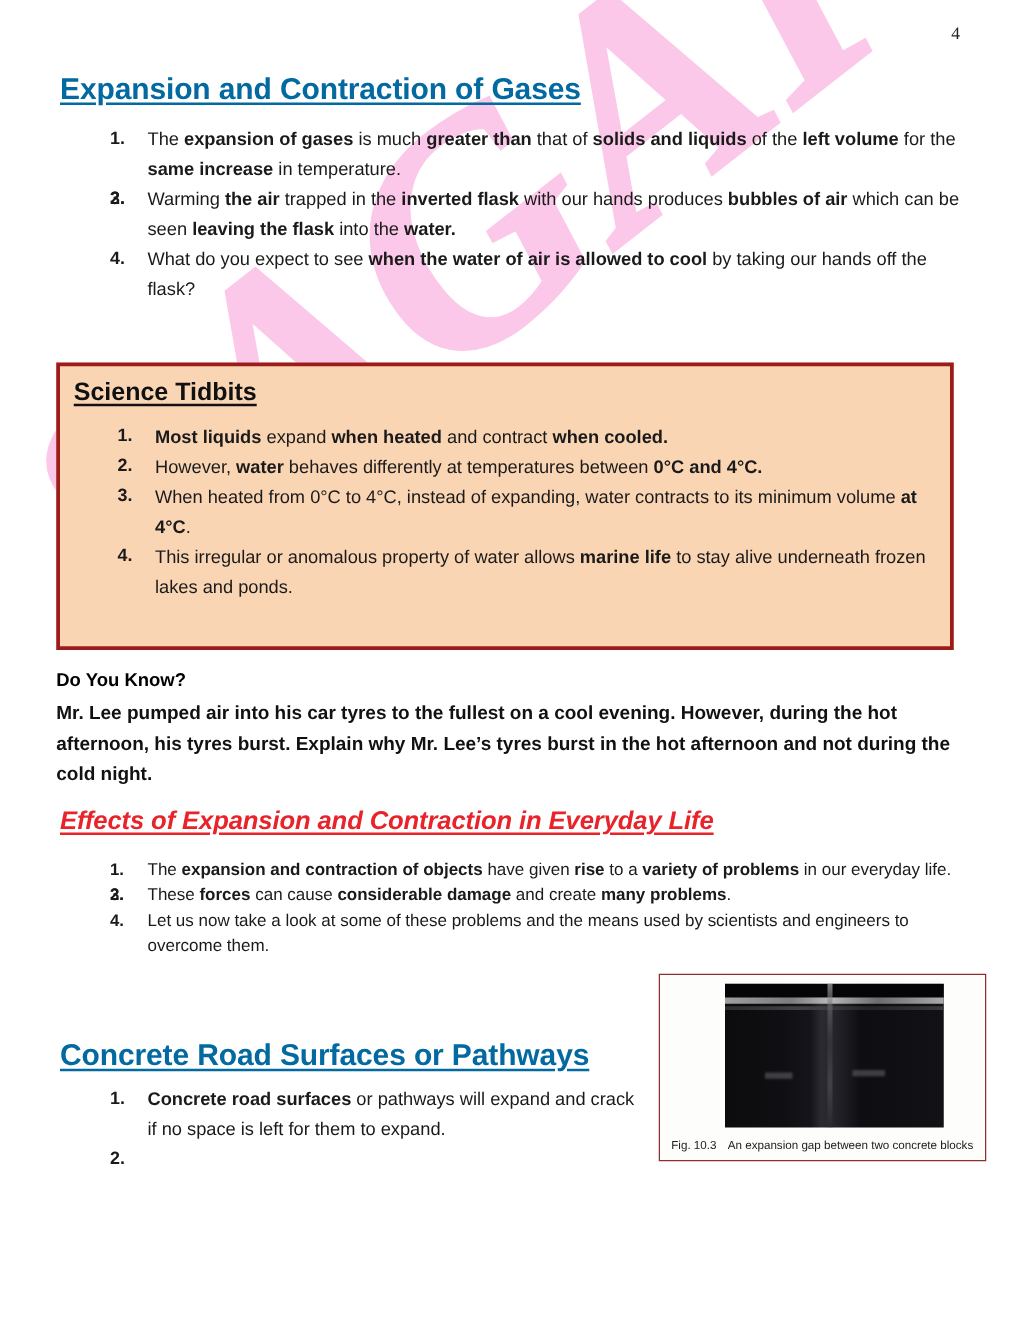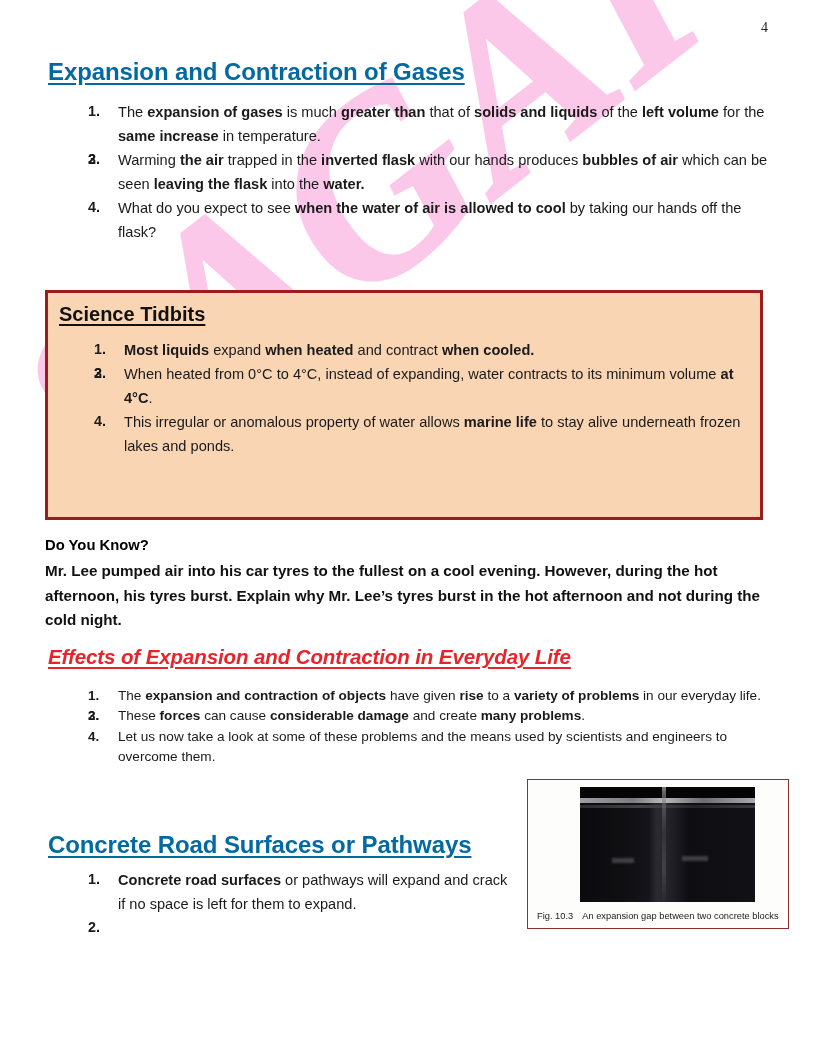--- a/index.html
+++ b/index.html
@@ -286,20 +286,21 @@
 
     <div class="tidbits-box">
       <div class="tidbits-title">Science Tidbits</div>
       <ol class="numlist tidbits-list">
         <li>
           <span class="num">1.</span>
           <span><b>Most liquids</b> expand <b>when heated</b> and contract <b>when cooled.</b></span>
         </li>
         <li>
           <span class="num">2.</span>
+          <span>However, <b>water</b> behaves differently at temperatures between <b>0°C and 4°C.</b></span>
         </li>
         <li>
           <span class="num">3.</span>
           <span>When heated from 0°C to 4°C, instead of expanding, water contracts to its minimum volume <b>at 4°C</b>.</span>
         </li>
         <li>
           <span class="num">4.</span>
           <span>This irregular or anomalous property of water allows <b>marine life</b> to stay alive underneath frozen lakes and ponds.</span>
         </li>
       </ol>

